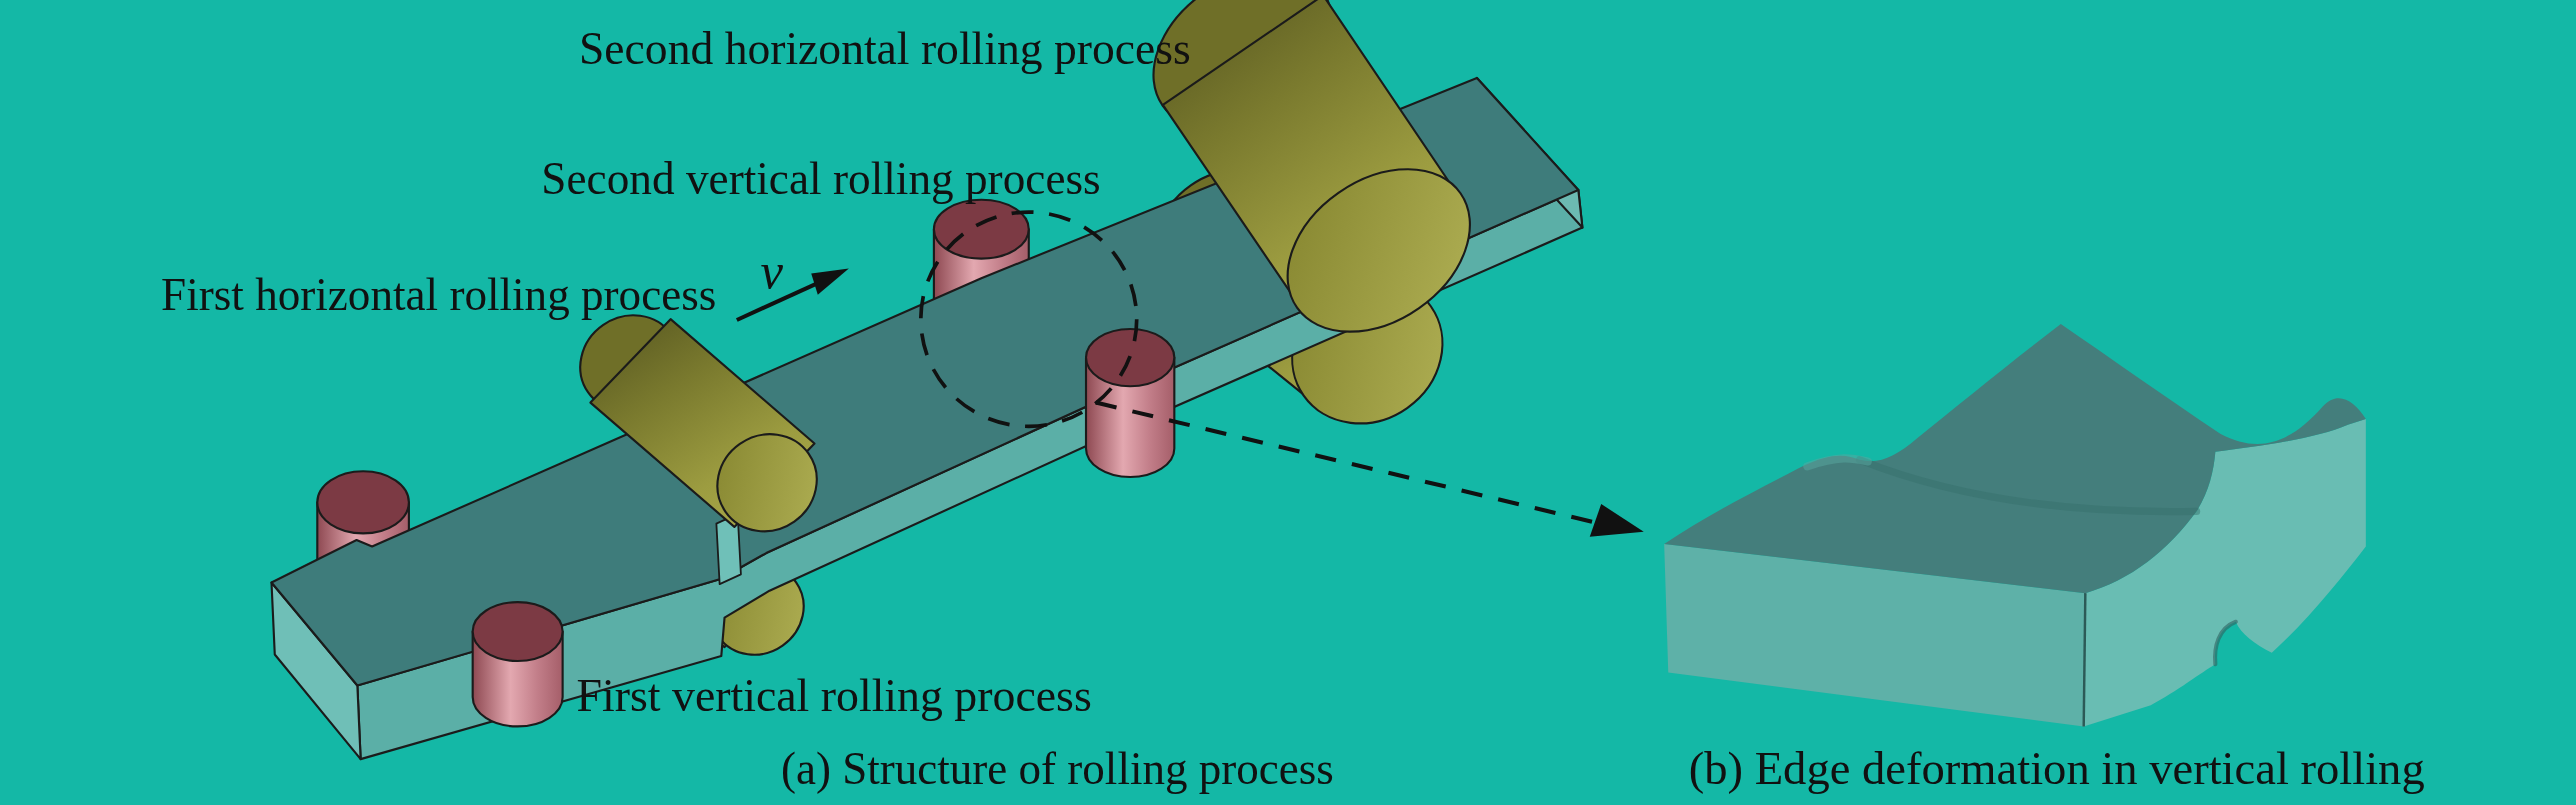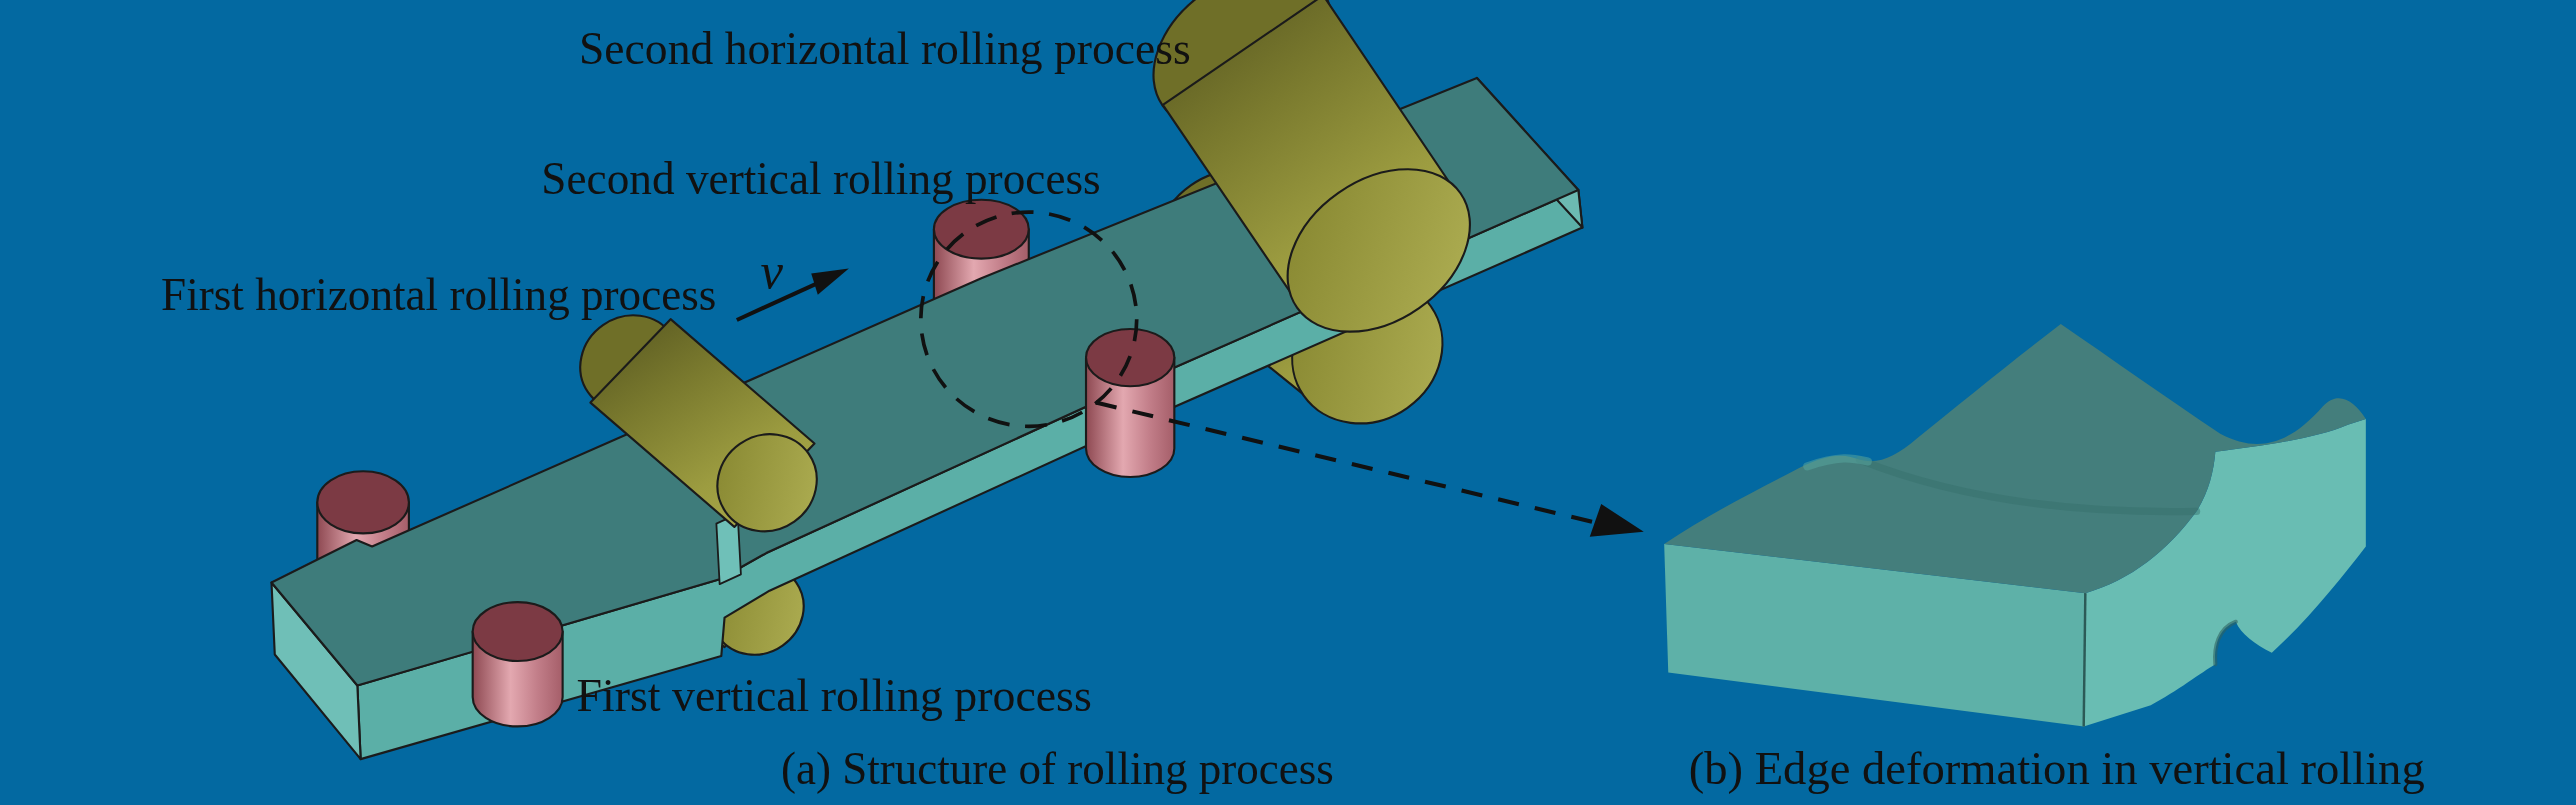--- a/index.html
+++ b/index.html
@@ -1,16 +1,16 @@
 <!DOCTYPE html>
 <html style="font-size:13px"><head>
 <meta charset="utf-8">
 <style>
   html,body{margin:0;padding:0;background:#ffffff;}
-  .figure-wrap{width:2576px;height:806px;background:#0369a1;position:relative;overflow:hidden;}
+  .figure-wrap{width:2576px;height:806px;background:#14b8a6;position:relative;overflow:hidden;}
   svg{display:block;}
   .lbl{font-family:"Liberation Serif","DejaVu Serif",serif;font-size:56px;fill:#111111;}
   .lbl-i{font-family:"Liberation Serif","DejaVu Serif",serif;font-size:62px;font-style:italic;fill:#111111;}
   .outline{stroke:#1b1b1b;stroke-width:2.6;stroke-linejoin:round;}
   .outline-thin{stroke:#1b1b1b;stroke-width:2.2;stroke-linejoin:round;}
   .noline{stroke:none;}
 </style>
 </head>
 <body>
 

